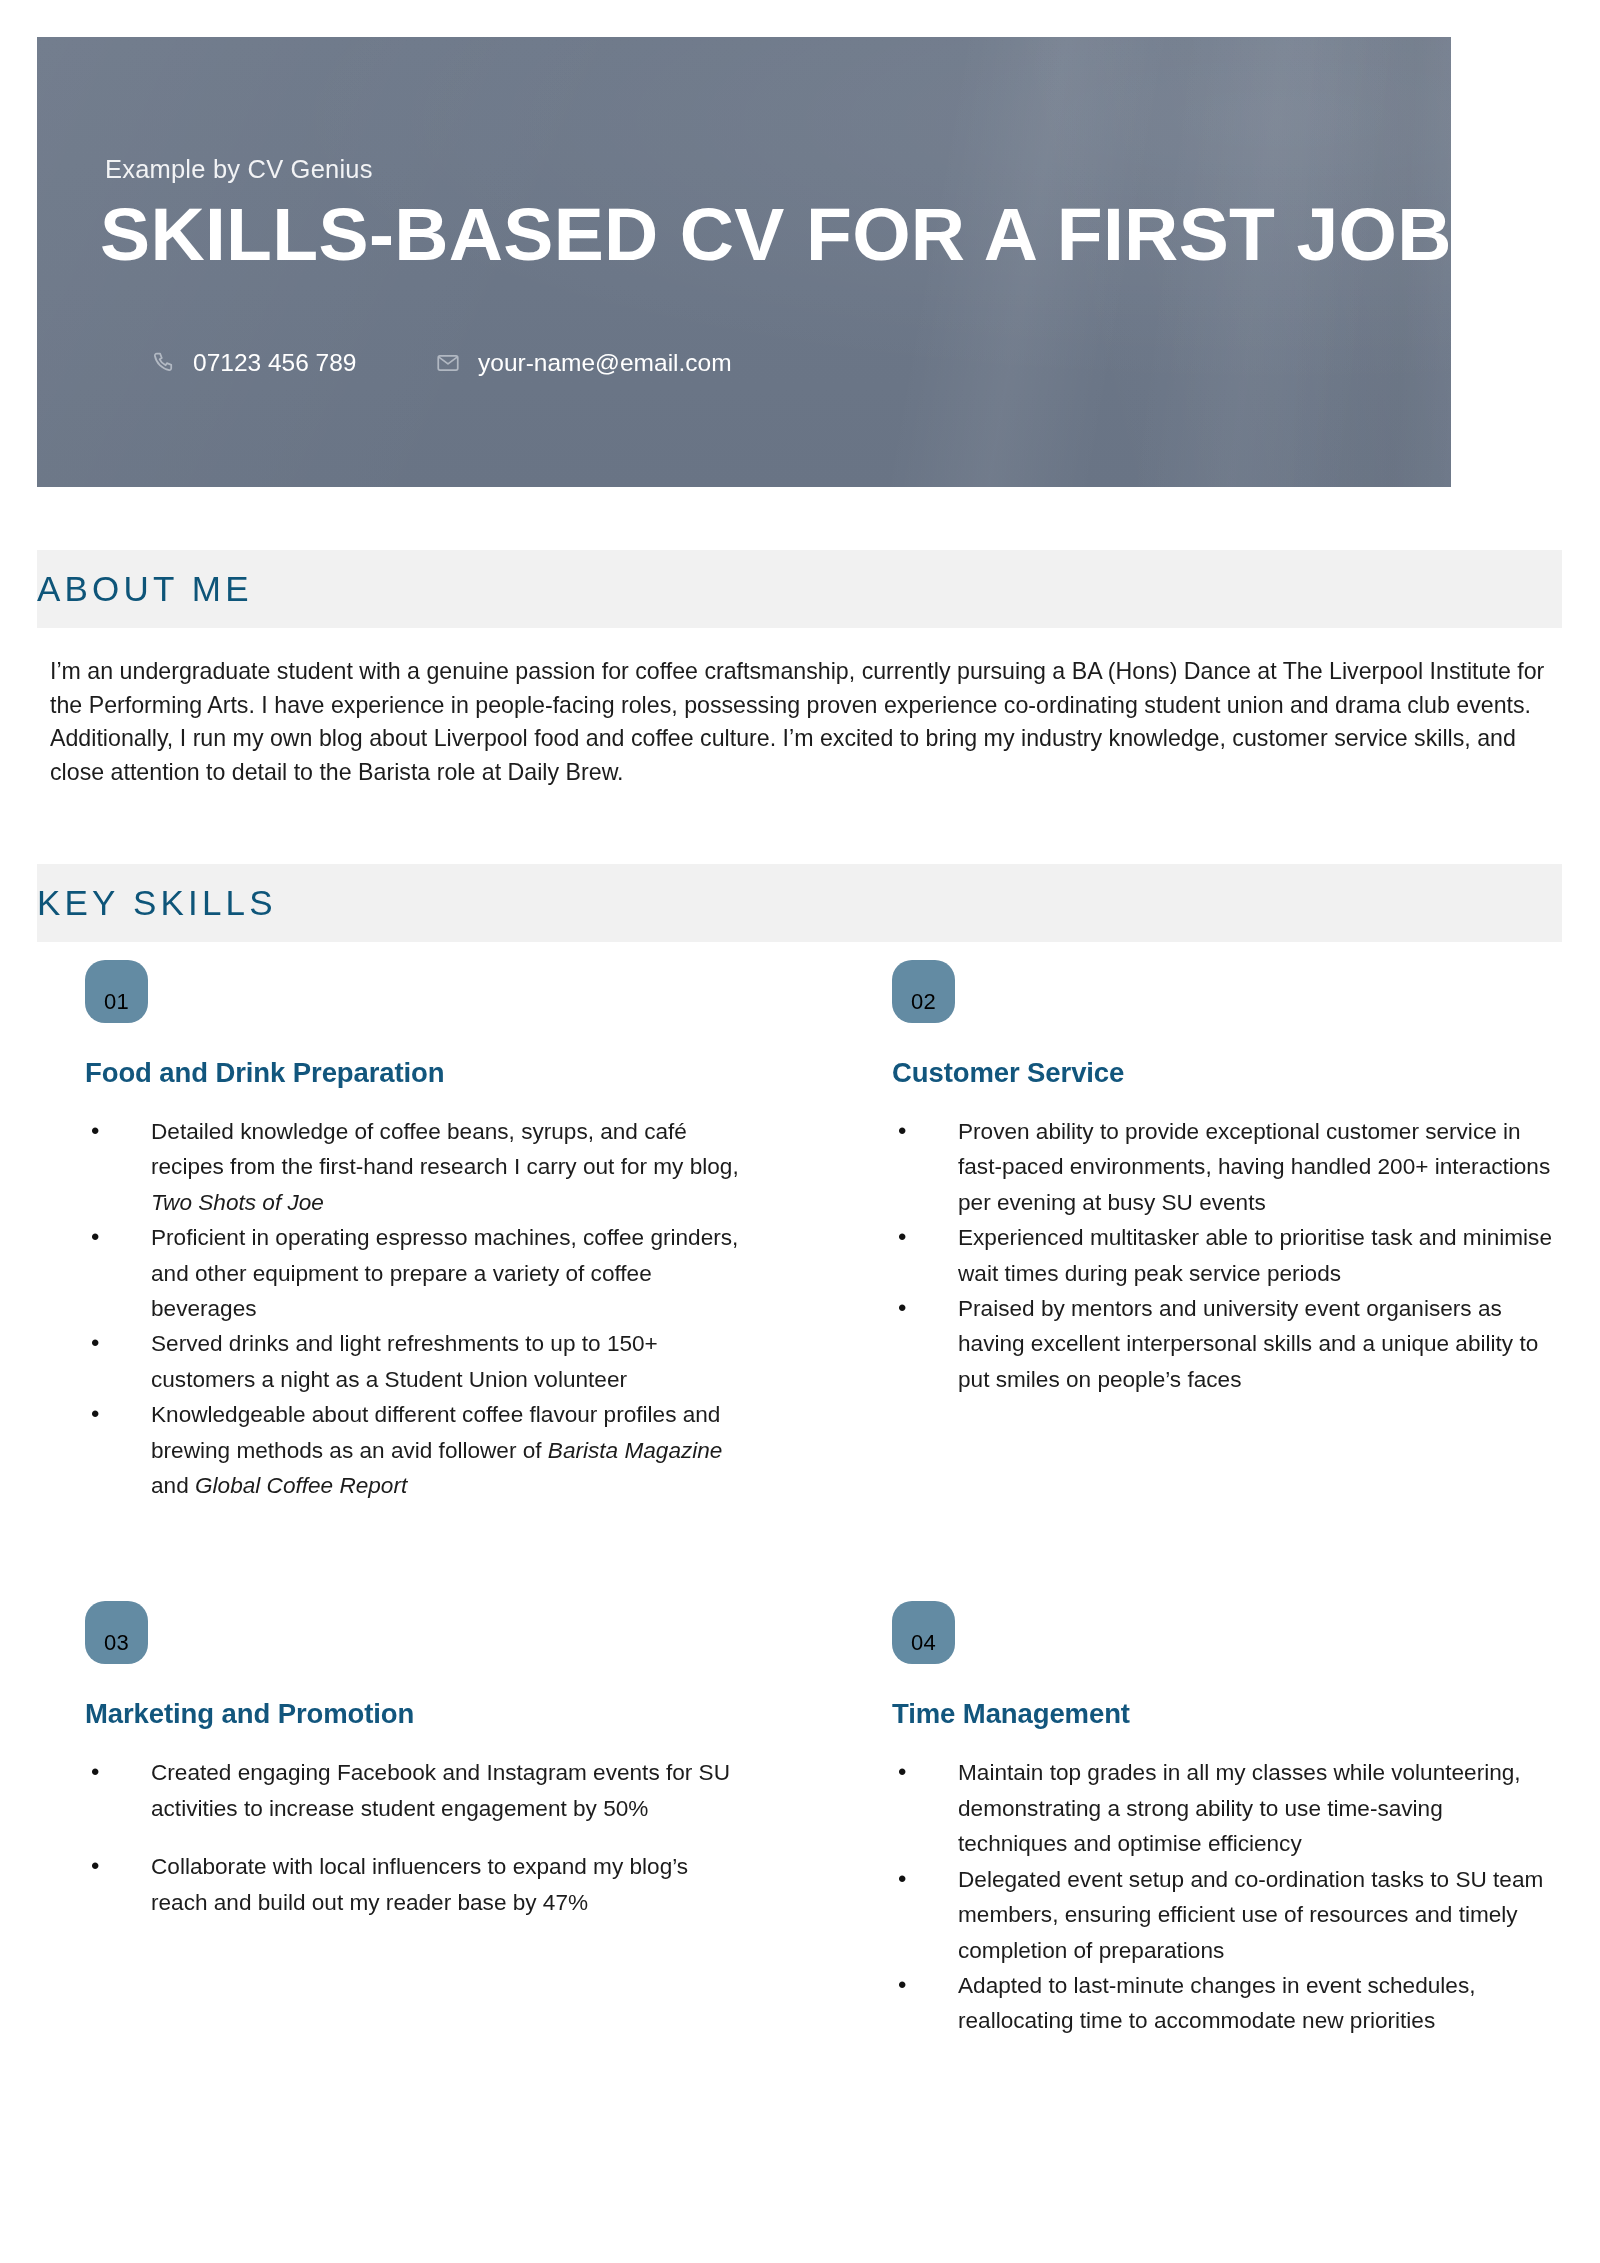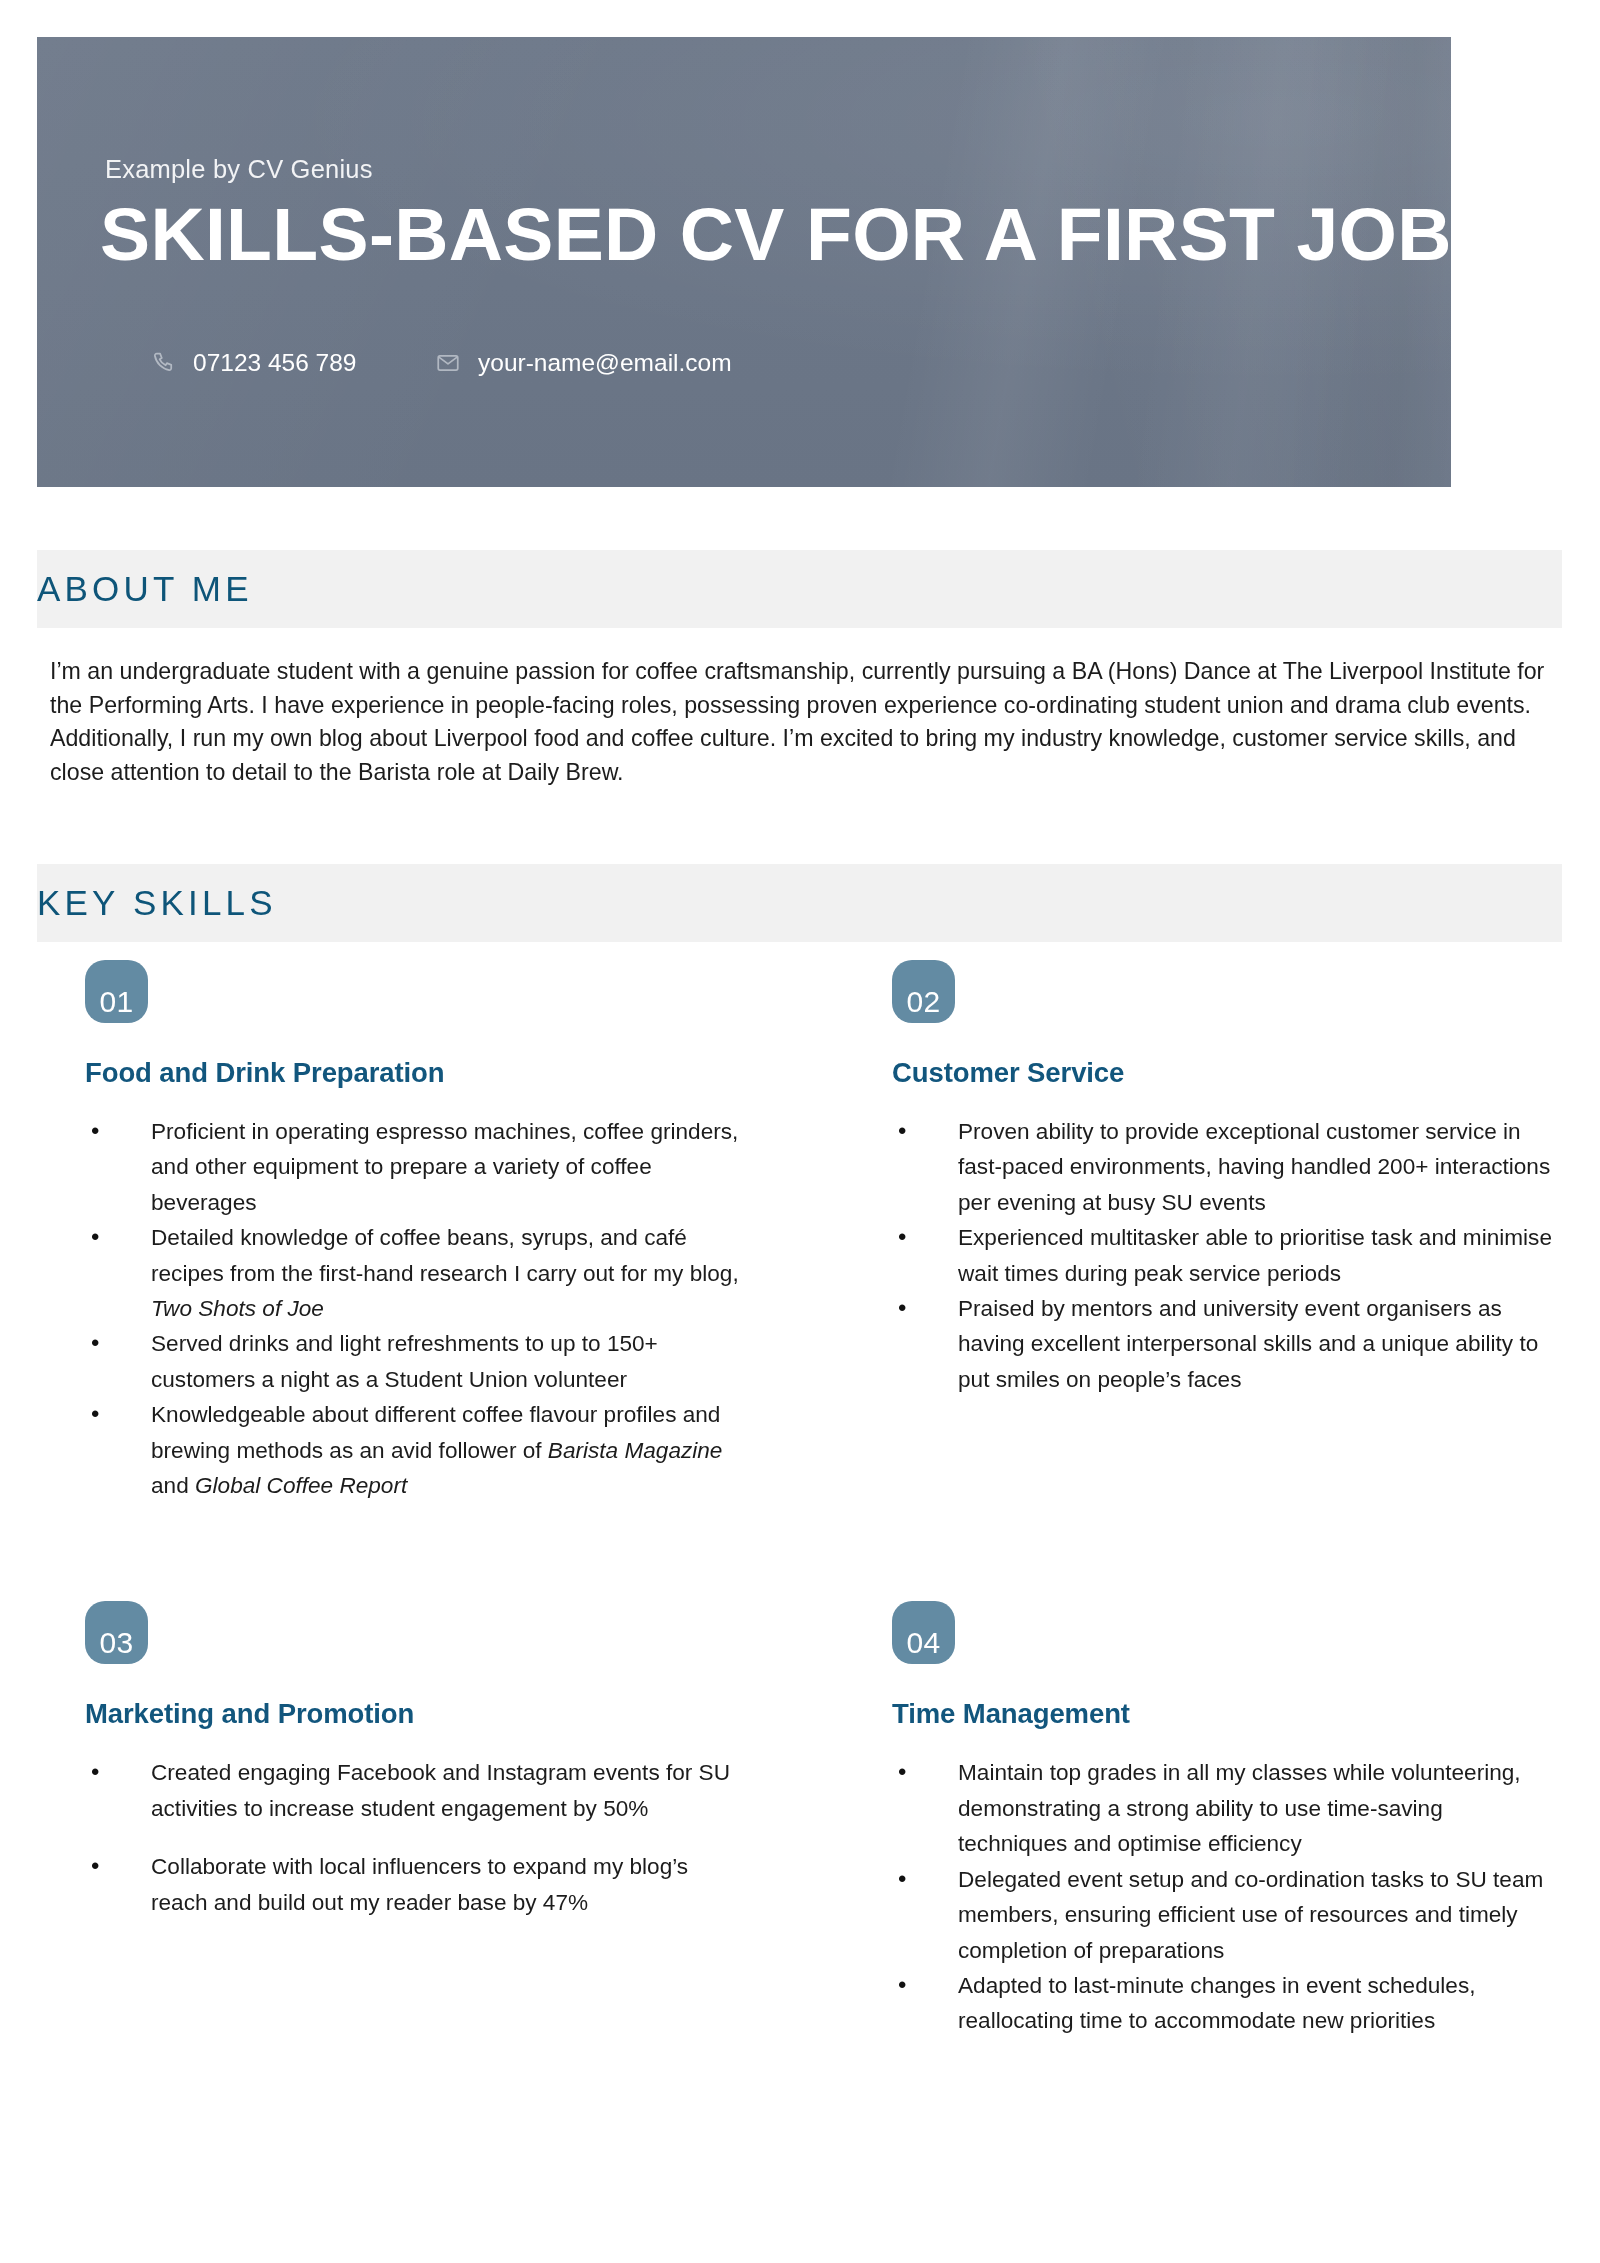--- a/index.html
+++ b/index.html
@@ -163,22 +163,22 @@
     border-radius: 20px;
     background: #638ba3;
     position: relative;
   }
   .badge span {
     position: absolute;
     left: 0;
     right: 0;
     top: 31px;
     text-align: center;
-    color: #ffffff;
-    font-size: 30px;
+    color: #000000;
+    font-size: 22px;
     font-weight: 400;
     line-height: 22px;
     letter-spacing: 0.3px;
   }
 
   .skill-name {
     margin-top: 34px;
     font-family: "Liberation Sans Narrow", "Liberation Sans", sans-serif;
     font-size: 27.5px;
     font-weight: 700;
@@ -261,22 +261,22 @@
 
   <div class="skills">
 
     <div class="skill-row">
       <div class="skill-col left">
         <div class="badge">
           <span>01</span>
         </div>
         <div class="skill-name">Food and Drink Preparation</div>
         <ul class="bullets">
+            <li>Detailed knowledge of coffee beans, syrups, and café recipes from the first-hand research I carry out for my blog, <i>Two Shots of Joe</i></li>
             <li>Proficient in operating espresso machines, coffee grinders, and other equipment to prepare a variety of coffee beverages</li>
-            <li>Detailed knowledge of coffee beans, syrups, and café recipes from the first-hand research I carry out for my blog, <i>Two Shots of Joe</i></li>
             <li>Served drinks and light refreshments to up to 150+ customers a night as a Student Union volunteer</li>
             <li>Knowledgeable about different coffee flavour profiles and brewing methods as an avid follower of <i>Barista Magazine</i> and <i>Global Coffee Report</i></li>
           </ul>
       </div>
       <div class="skill-col right">
         <div class="badge">
           <span>02</span>
         </div>
         <div class="skill-name">Customer Service</div>
         <ul class="bullets">

